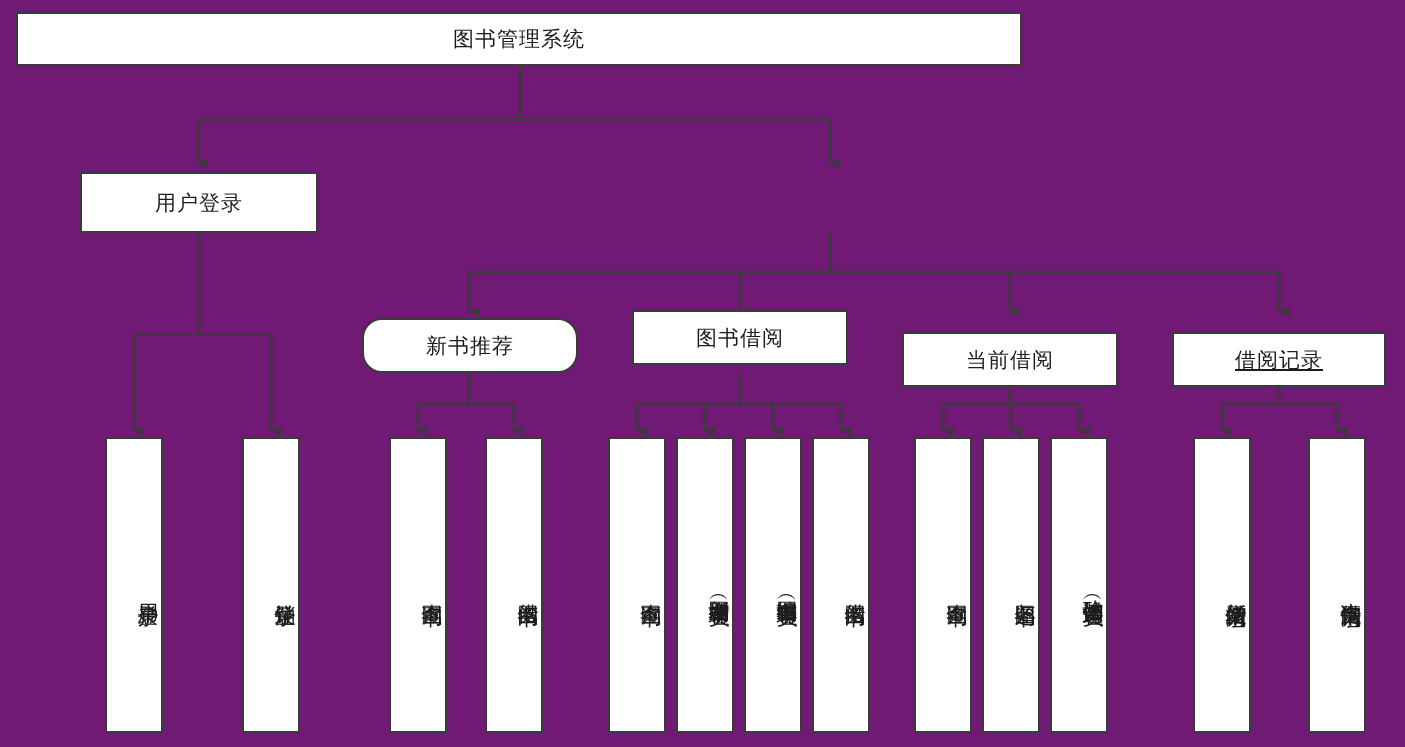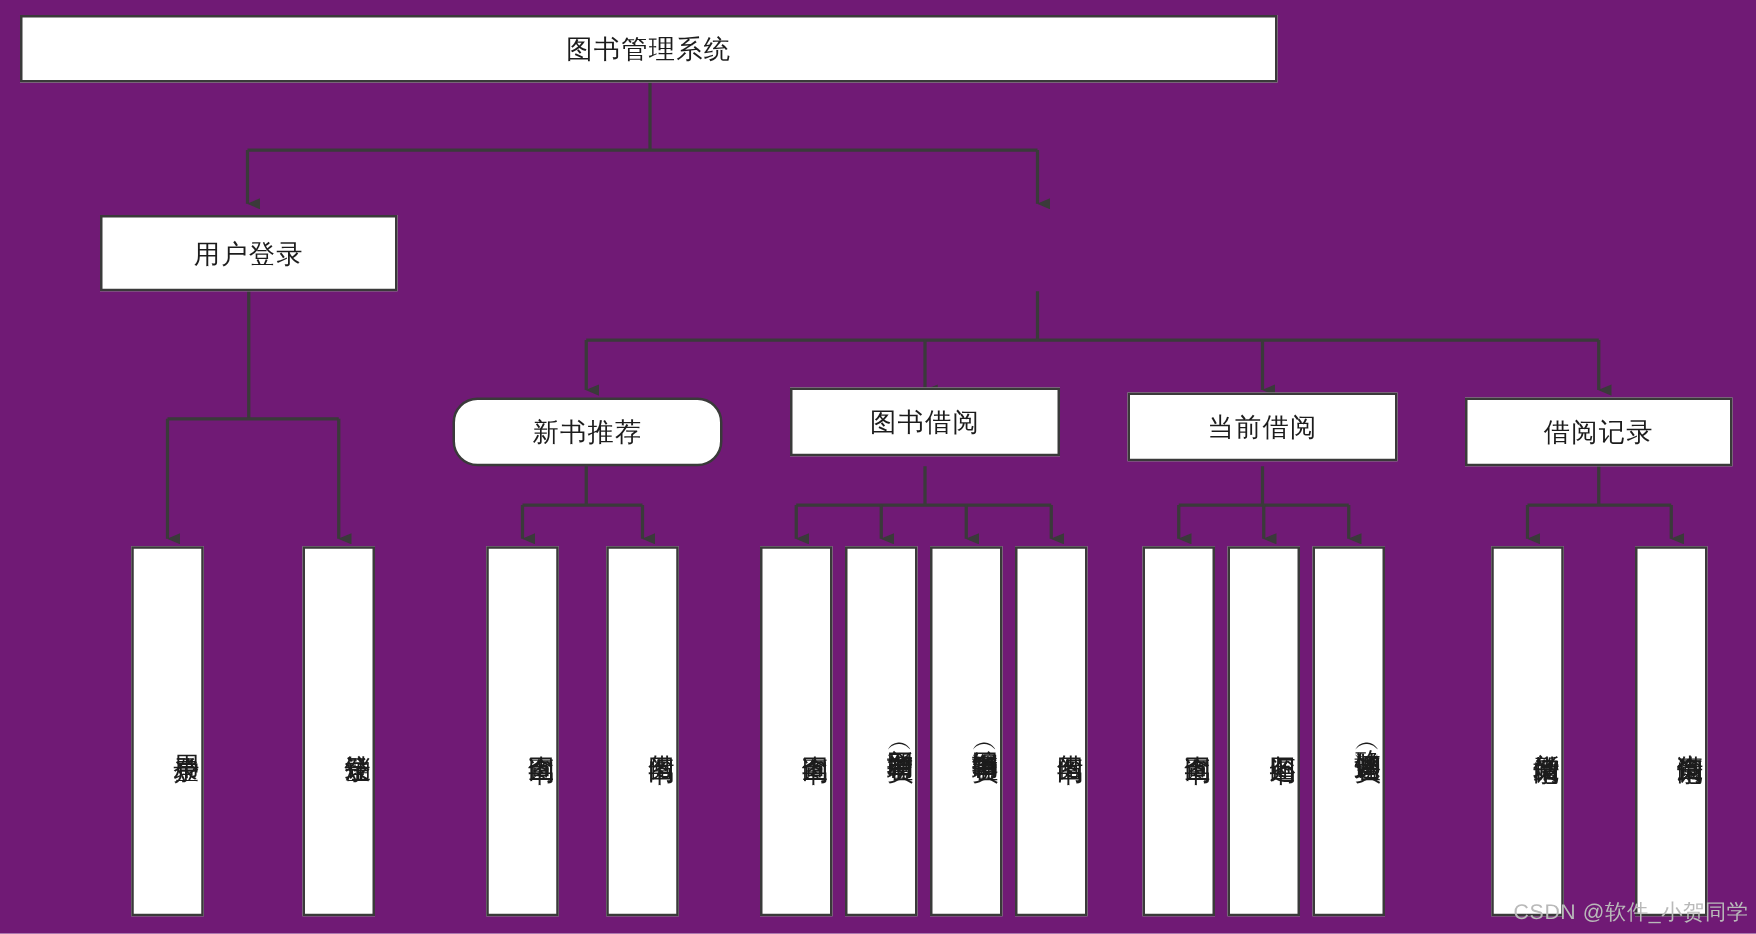--- a/index.html
+++ b/index.html
@@ -130,24 +130,24 @@
   <div class="node horizontal" style="left:80px; top:172px; width:238px; height:61px;">
     <span class="node-label">用户登录</span>
   </div>
 
   <div class="node horizontal" style="left:362px; top:318px; width:216px; height:55px;border-radius:20px;">
     <span class="node-label">新书推荐</span>
   </div>
   <div class="node horizontal" style="left:632px; top:310px; width:216px; height:55px;">
     <span class="node-label">图书借阅</span>
   </div>
-  <div class="node horizontal" style="left:902px; top:314px; width:216px; height:55px;align-items:center;">
+  <div class="node horizontal" style="left:902px; top:332px; width:216px; height:55px;align-items:center;">
     <span class="node-label">当前借阅</span>
   </div>
-  <div class="node horizontal" style="left:1172px; top:318px; width:214px; height:55px;">
+  <div class="node horizontal" style="left:1172px; top:332px; width:214px; height:55px;text-decoration:underline;">
     <span class="node-label">借阅记录</span>
   </div>
 
   <div class="node vertical" style="left:105px; top:437px; width:58px; height:296px;">
     <span class="node-label">用户登录</span>
   </div>
   <div class="node vertical" style="left:242px; top:437px; width:58px; height:296px;">
     <span class="node-label">注销登录</span>
   </div>
 
@@ -181,15 +181,14 @@
     <span class="node-label">确认归还（管理员）</span>
   </div>
 
   <div class="node vertical" style="left:1193px; top:437px; width:58px; height:296px;">
     <span class="node-label">新增借阅记录</span>
   </div>
   <div class="node vertical" style="left:1308px; top:437px; width:58px; height:296px;">
     <span class="node-label">查询借阅记录</span>
   </div>
 
-  <div id="watermark">CSDN @软件_小贺同学</div>
 
 </div>
 
 </body></html>

